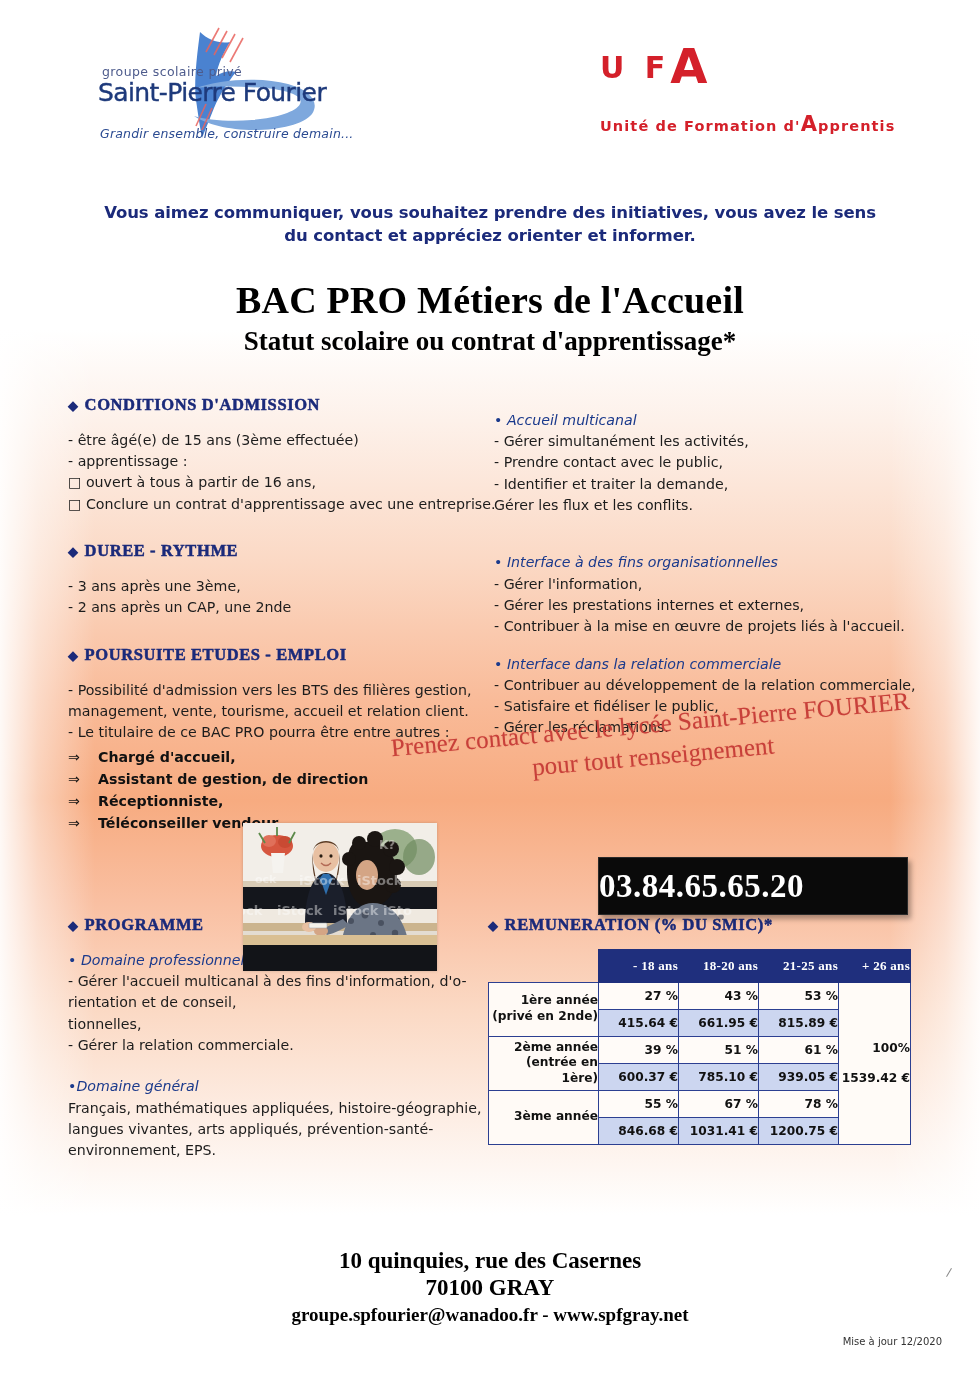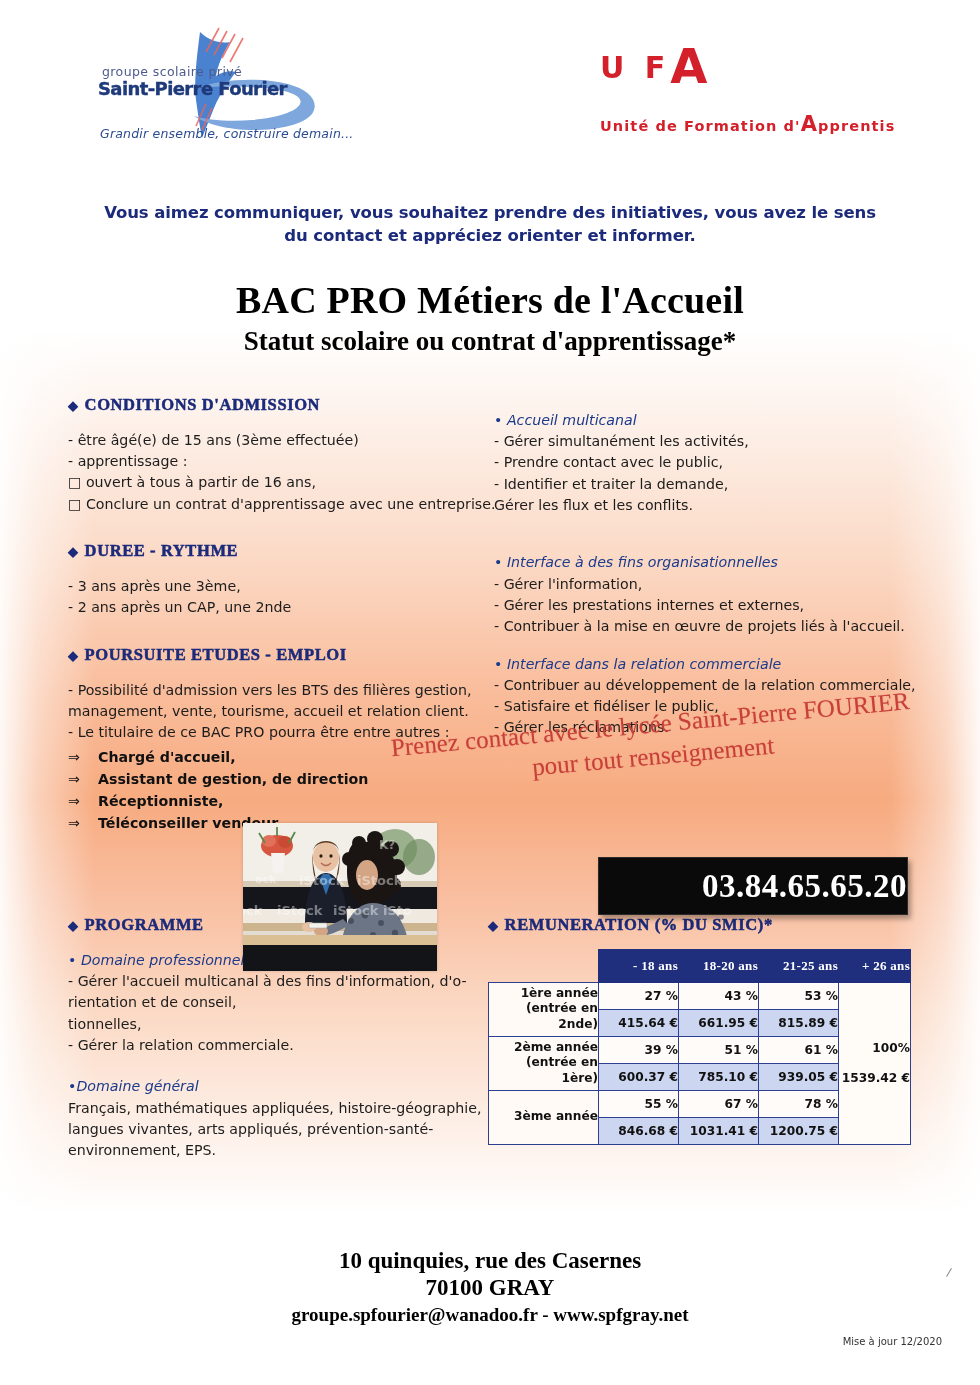--- a/index.html
+++ b/index.html
@@ -58,21 +58,21 @@
   }
   .logo-spf .lg-top {
     position: absolute; left: 14px; top: 42px;
     font-family: "DejaVu Sans", sans-serif;
     font-size: 12.5px; letter-spacing: 0.4px;
     color: #4d5b8c;
   }
   .logo-spf .lg-main {
     position: absolute; left: 10px; top: 56px;
     font-family: "DejaVu Sans", sans-serif;
-    font-size: 18px; font-weight: bold;
+    font-size: 25px; font-weight: normal;
     letter-spacing: -0.6px;
     color: #1e3a7b;
     -webkit-text-stroke: 0.4px #1e3a7b;
   }
   .logo-spf .lg-sub {
     position: absolute; left: 12px; top: 104px;
     font-family: "DejaVu Sans", sans-serif;
     font-size: 12.5px; font-style: italic;
     color: #2b4b92; letter-spacing: 0.2px;
   }
@@ -194,21 +194,21 @@
   }
   .photo svg { display: block; }
 
   
   .phone-box {
     position: absolute;
     left: 598px; top: 857px;
     width: 310px; height: 58px;
     background: #0a0a0a;
     border: 1px solid #2a2a2a;
-    display: flex; align-items: center; justify-content: flex-end;
+    display: flex; align-items: center; justify-content: flex-start;
     z-index: 3;
     box-shadow: 3px 4px 5px rgba(0,0,0,0.32);
   }
   .phone-box .num {
     font-family: "Liberation Serif", serif;
     font-weight: bold;
     font-size: 33px;
     color: #ffffff;
     letter-spacing: 0.5px;
   }
@@ -426,21 +426,21 @@
               <th>18-20 ans</th>
               <th>21-25 ans</th>
               <th>+ 26 ans</th>
             </tr>
           </thead>
           <tbody>
 
             <tr>
               <td class="yr" rowspan="2">
                 <div>1ère année</div>
-                <div>(entrée en 2nde)</div>
+                <div>(privé en 2nde)</div>
               </td>
               <td class="pc">27 %</td>
               <td class="pc">43 %</td>
               <td class="pc">53 %</td>
               <td class="merged" rowspan="6">
                 <span class="m1">100%</span>
                 <span>1539.42 €</span>
               </td>
             </tr>
             <tr>

